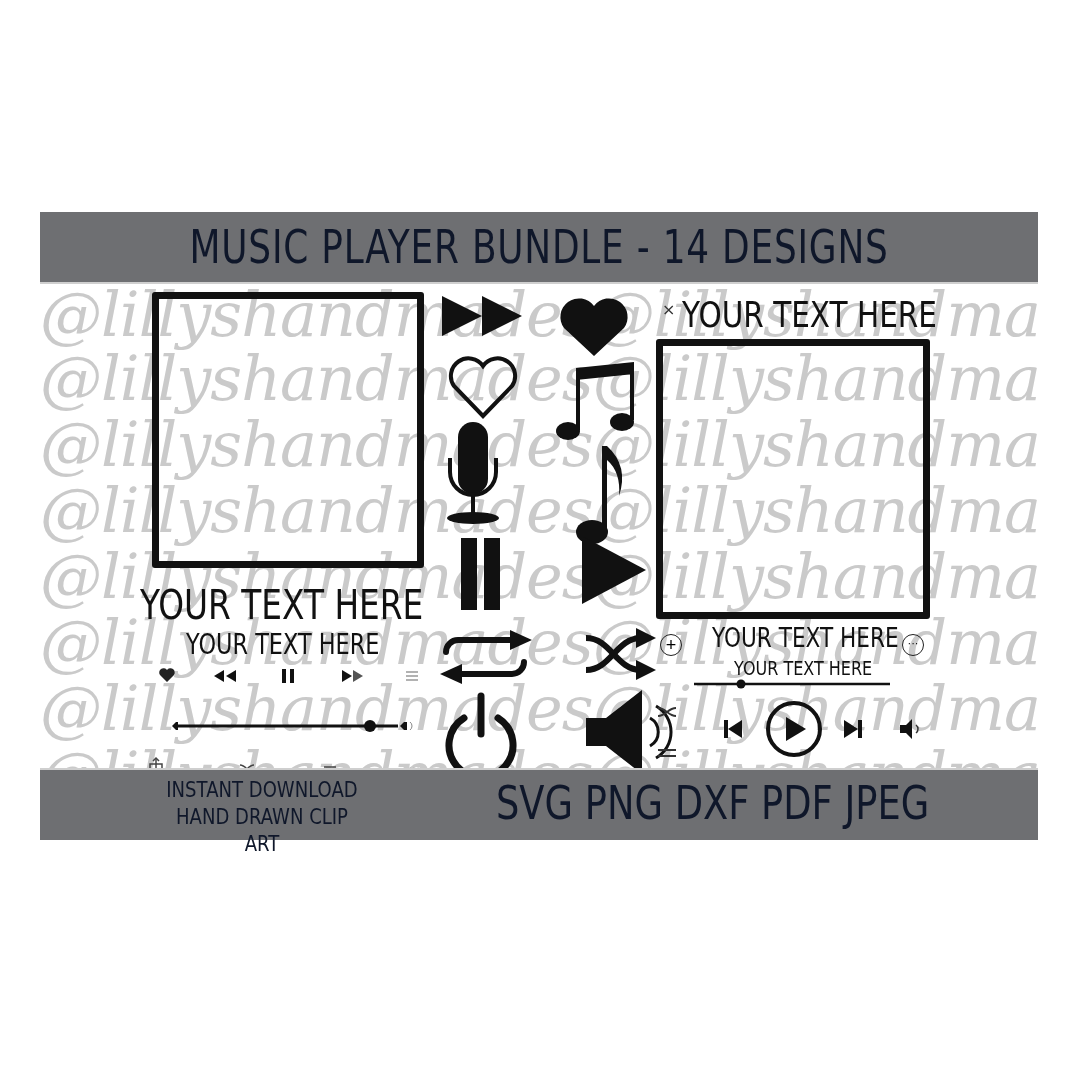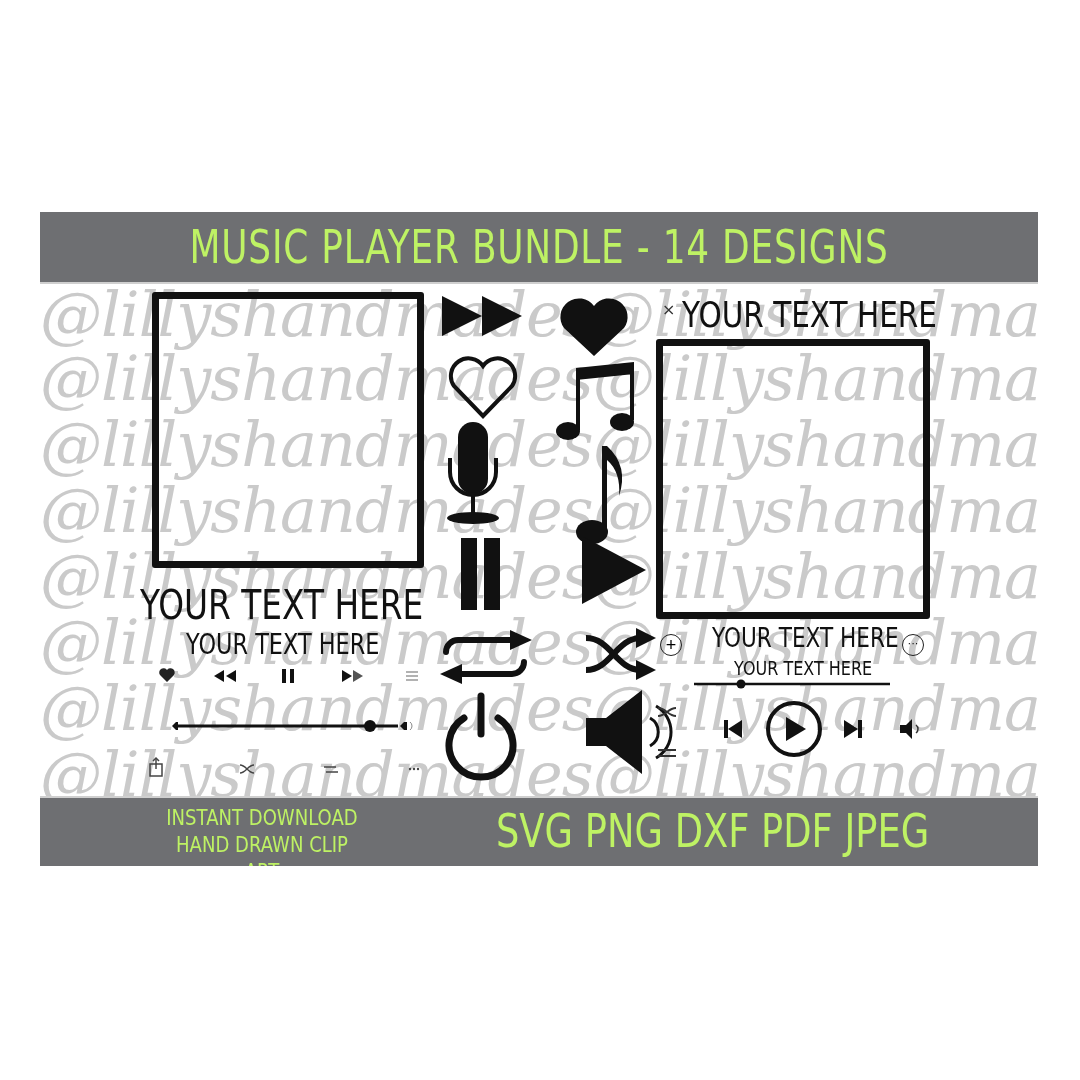--- a/index.html
+++ b/index.html
@@ -1,20 +1,20 @@
 <!DOCTYPE html>
 <html><head>
 <meta charset="utf-8">
 <style>
   html, body { margin:0; padding:0; background:#ffffff; }
   body { width:1080px; height:1080px; position:relative; overflow:hidden; font-family:"Liberation Sans", sans-serif; }
   .card { position:absolute; left:40px; top:212px; width:998px; height:654px; background:#fff; overflow:hidden; }
-  .banner { position:absolute; left:0; width:998px; background:#6e6f72; color:#bef264; display:flex; align-items:center; justify-content:center; }
+  .banner { position:absolute; left:0; width:998px; background:#6e6f72; color:#0f172a; display:flex; align-items:center; justify-content:center; }
   .banner.top { top:0; height:70px; border-bottom:2px solid #cfcfcf; }
-  .banner.bottom { top:584px; height:70px; border-top:2px solid #cfcfcf; }
+  .banner.bottom { top:556px; height:70px; border-top:2px solid #cfcfcf; }
   .title { font-family:"DejaVu Sans", sans-serif; font-size:46px; letter-spacing:1px; font-weight:400; transform:scaleX(0.78); white-space:nowrap; }
   .sub { position:absolute; left:98px; top:6px; width:248px; text-align:center; font-size:22px; line-height:27px; transform:scaleX(0.82); font-family:"DejaVu Sans", sans-serif; }
   .formats { position:absolute; left:456px; top:6px; font-size:46px; font-family:"DejaVu Sans", sans-serif; transform:scaleX(0.8); transform-origin:left top; white-space:nowrap; }
   .wm { position:absolute; left:0; width:998px; font-family:"DejaVu Serif", serif; font-style:italic; font-size:62px; color:#cacaca; white-space:nowrap; letter-spacing:-1px; user-select:none; }
   .abs { position:absolute; }
   .frame { position:absolute; border:7px solid #111; border-radius:3px; box-sizing:border-box; }
   .script { position:absolute; font-family:"DejaVu Sans", sans-serif; color:#111; white-space:nowrap; transform-origin:left top; }
   svg { overflow:visible; }
 </style>
 </head>

